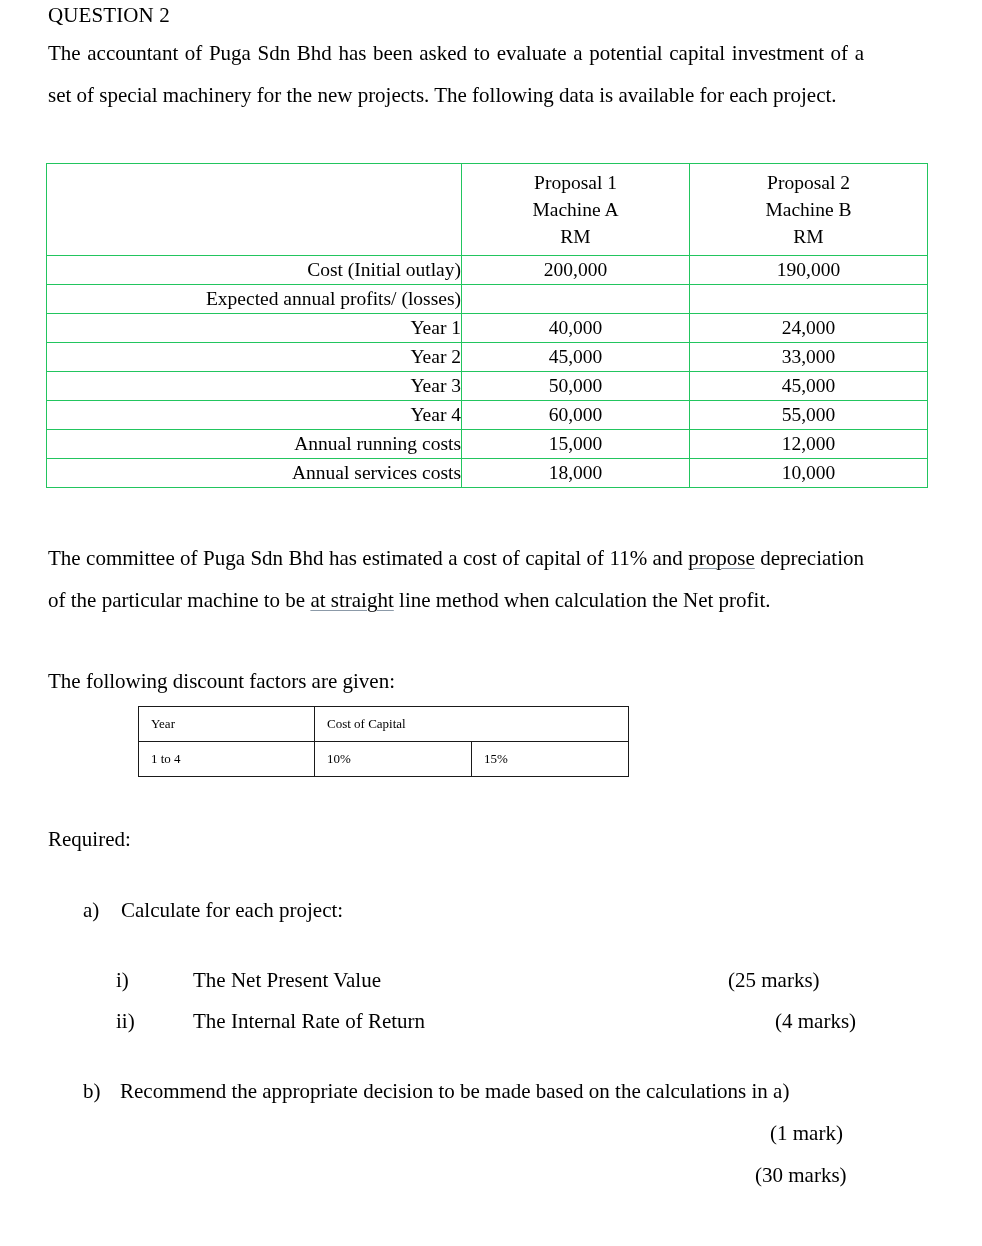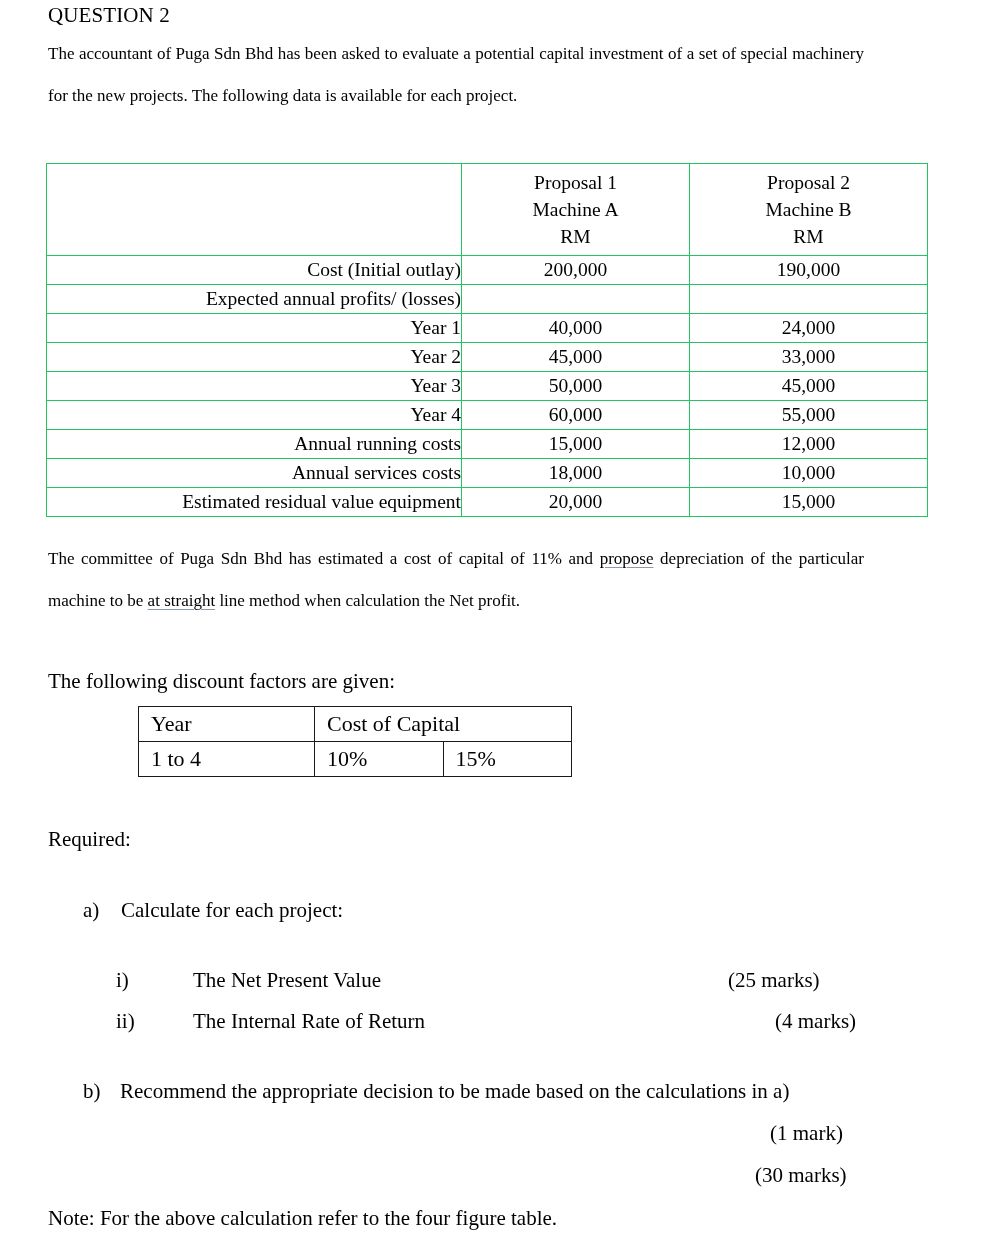--- a/index.html
+++ b/index.html
@@ -29,21 +29,21 @@
     top: 0px;
     font-size: 21px;
     line-height: 26px;
     letter-spacing: 0.1px;
     text-align: center;
   }
   .para {
     position: absolute;
     left: 48px;
     width: 816px;
-    font-size: 17px;
+    font-size: 21px;
     line-height: 41.5px;
     text-align: justify;
     text-justify: inter-word;
   }
   .para.last-line-left { text-align-last: left; }
 
   .plain {
     position: absolute;
     left: 48px;
     font-size: 21px;
@@ -99,24 +99,24 @@
     line-height: 27px;
     font-size: 19.5px;
   }
   .main-table .hdr div { white-space: nowrap; }
 
   
   .disc-table {
     position: absolute;
     left: 138px;
     top: 706px;
-    width: 434px;
+    width: 491px;
     border-collapse: collapse;
     table-layout: fixed;
-    font-size: 22px;
+    font-size: 13px;
   }
   .disc-table td {
     border: 1px solid #1a1a1a;
     height: 34px;
     padding: 0 0 0 12px;
     vertical-align: middle;
     text-align: left;
   }
   .disc-table .c-year { width: 163px; }
   .disc-table .c-mid  { width: 157px; }
@@ -211,25 +211,20 @@
       <tr>
         <td class="lbl tight">Annual running costs</td>
         <td class="num">15,000</td>
         <td class="num2">12,000</td>
       </tr>
       <tr>
         <td class="lbl tight">Annual services costs</td>
         <td class="num">18,000</td>
         <td class="num2">10,000</td>
       </tr>
-      <tr>
-        <td class="lbl tight">Estimated residual value equipment</td>
-        <td class="num">20,000</td>
-        <td class="num2">15,000</td>
-      </tr>
     </tbody>
   </table>
 
   <div class="para" style="top:538px; text-align-last:left;"><span>The committee of Puga Sdn Bhd has estimated a cost of capital of 11% and </span><span class="uline">propose</span><span> depreciation of the particular machine to be </span><span class="uline">at straight</span><span> line method when calculation the Net profit.</span></div>
 
   <div class="plain" style="top:668px;">The following discount factors are given:</div>
 
   <table class="disc-table">
     <tbody>
       <tr>
@@ -256,15 +251,14 @@
   <div class="roman" style="left:116px; top:1008px;">ii)</div>
   <div class="list-row" style="left:193px; top:1008px;">The Internal Rate of Return</div>
   <div class="marks" style="left:775px; top:1008px;">(4 marks)</div>
 
   <div class="marker-a" style="left:83px; top:1078px;">b)</div>
   <div class="bdesc" style="top:1078px;">Recommend the appropriate decision to be made based on the calculations in a)</div>
   <div class="marks" style="left:770px; top:1120px;">(1 mark)</div>
 
   <div class="marks" style="left:755px; top:1162px;">(30 marks)</div>
 
-  <div class="plain" style="top:1205px;">Note: For the above calculation refer to the four figure table.</div>
 
 </div>
 
 </body></html>

